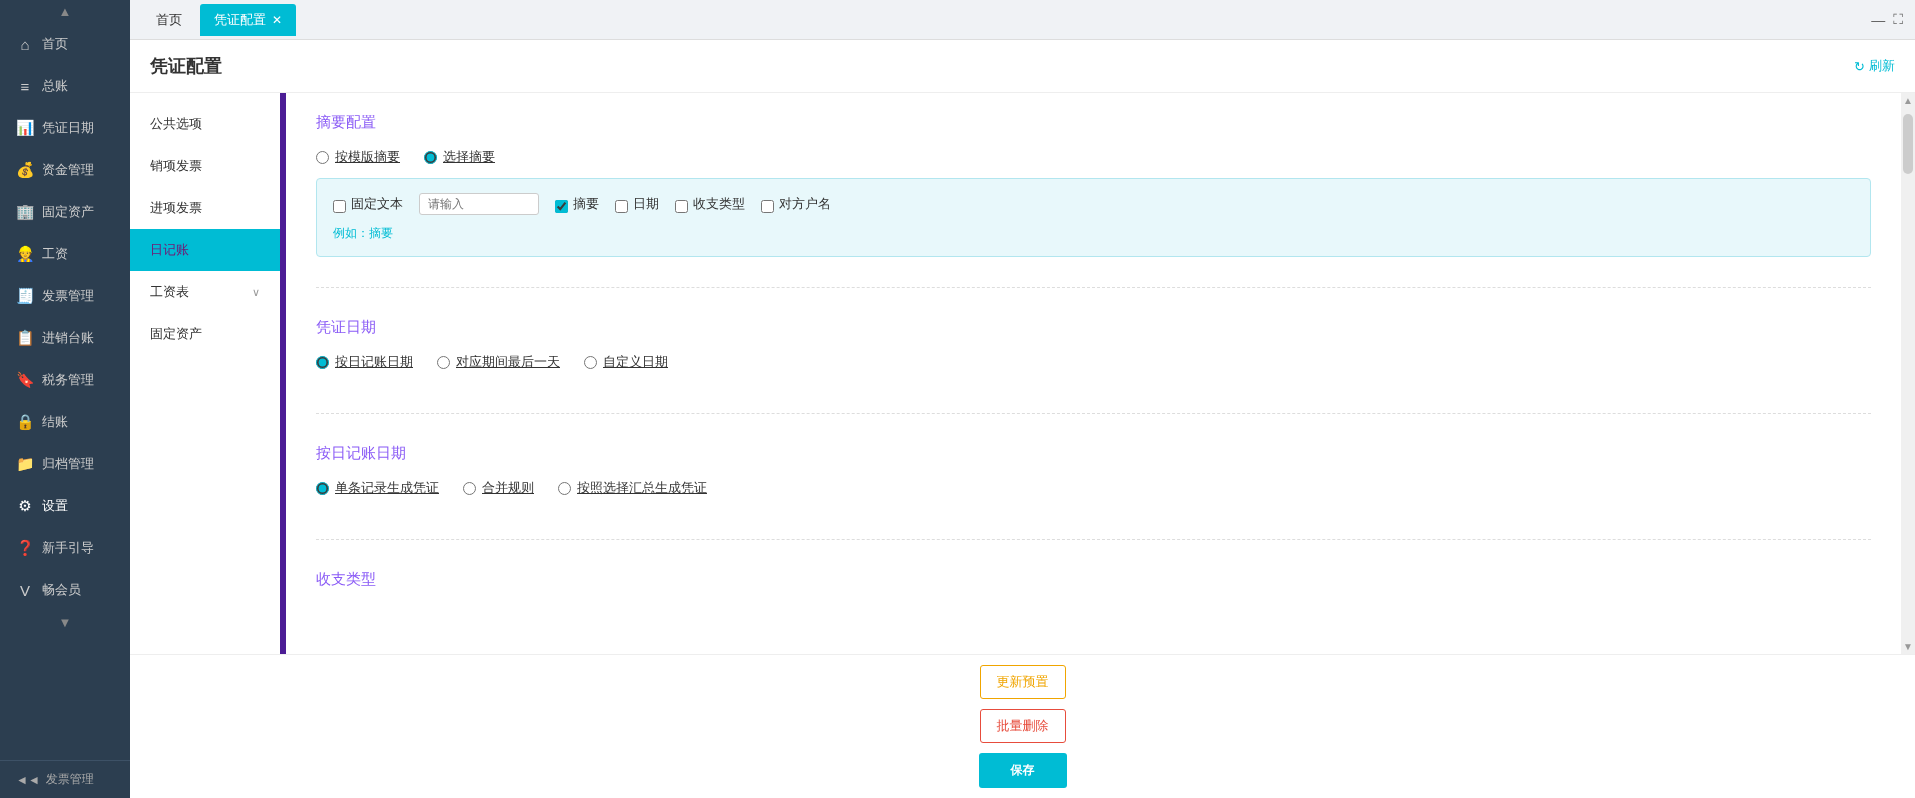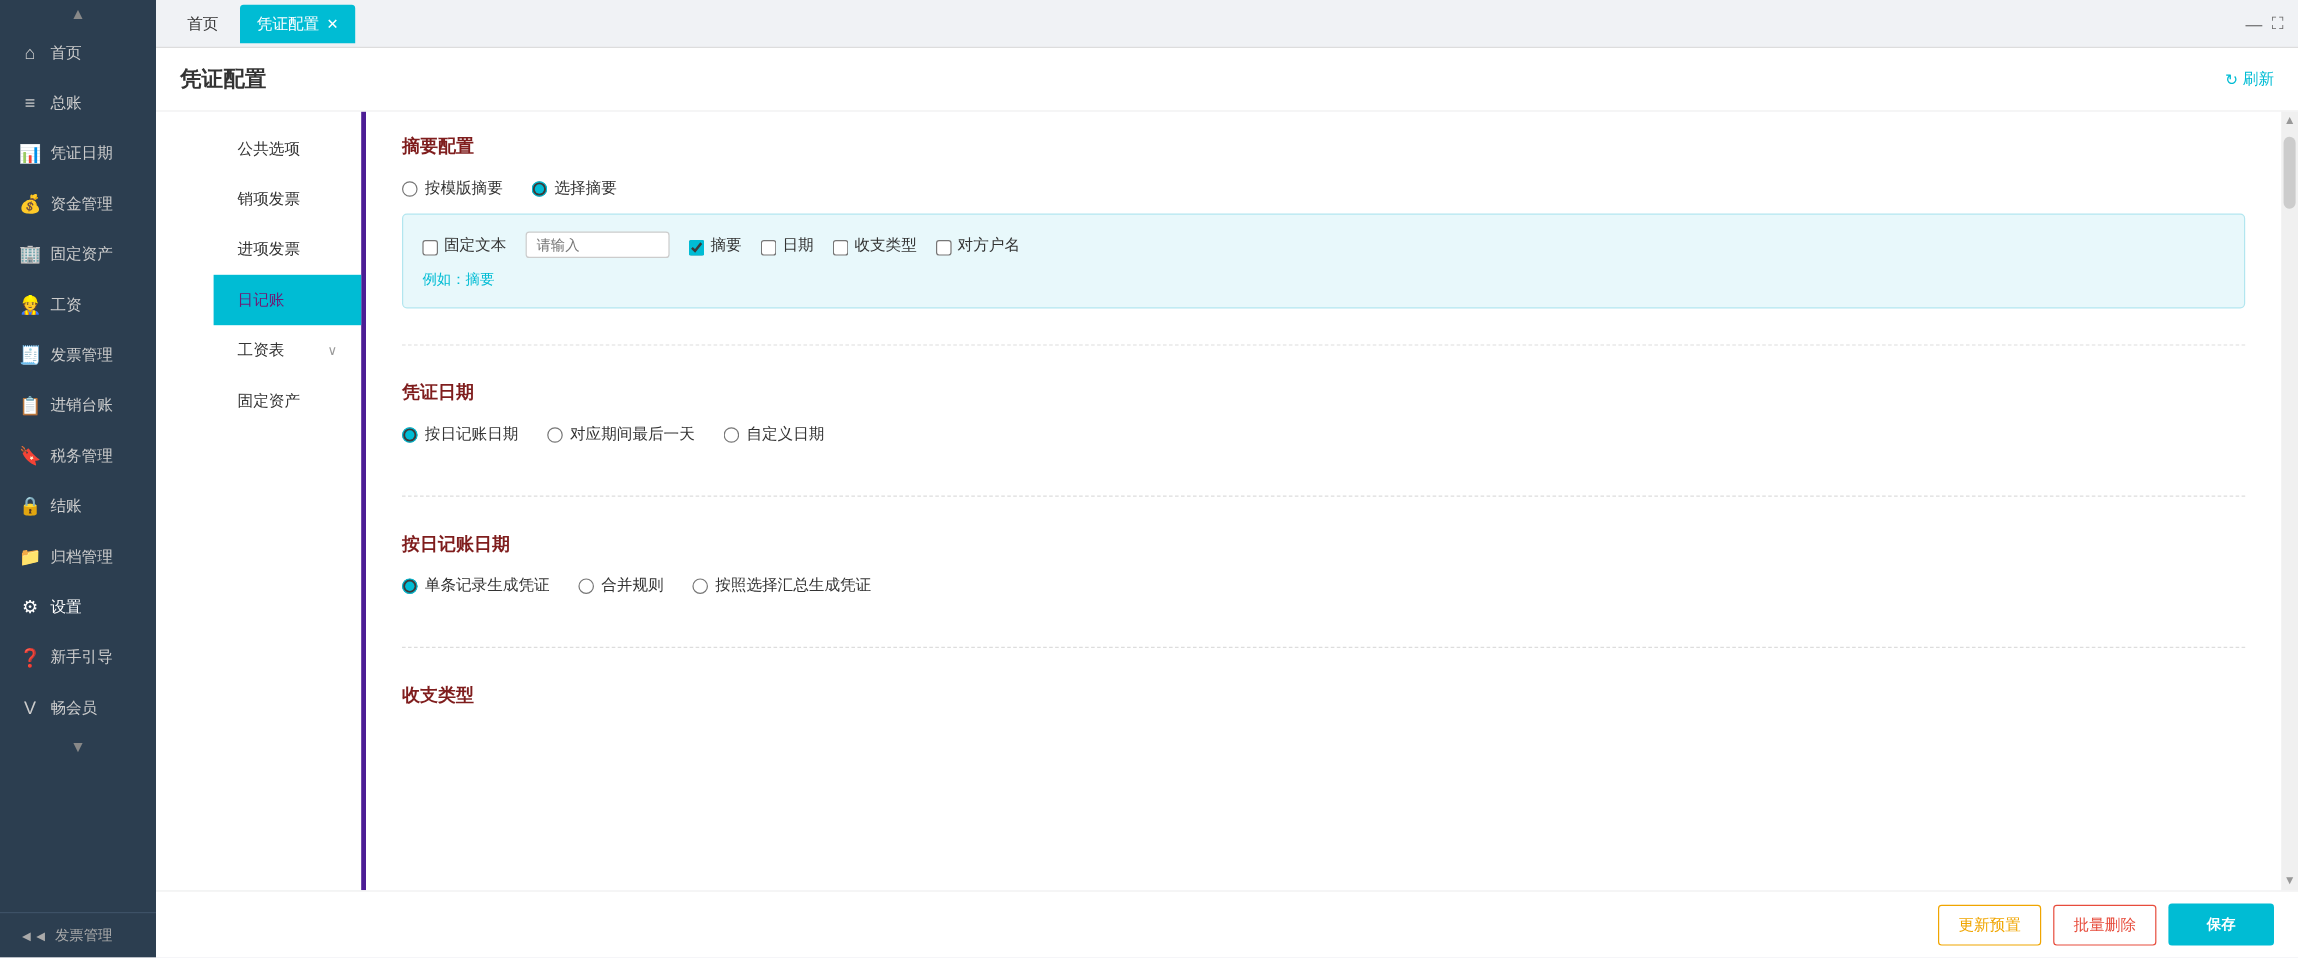--- a/index.html
+++ b/index.html
@@ -112,26 +112,25 @@
 
     
     .inner-layout {
       display: flex;
       flex: 1;
       overflow: hidden;
     }
 
     
     .left-nav {
-      width: 175px;
+      width: 156px;
       background: #fff;
-      border-right: 4px solid #4c1d95;
+      border-right: 6px solid #4c1d95;
       padding-top: 10px;
       flex-shrink: 0;
-      padding-left: 48px;
     }
     .left-nav-item {
       padding: 12px 20px;
       color: #333;
       cursor: pointer;
       font-size: 13px;
       display: flex;
       align-items: center;
       justify-content: space-between;
     }
@@ -149,39 +148,40 @@
 
     
     .section {
       margin-bottom: 30px;
       padding-bottom: 30px;
       border-bottom: 1px dashed #ddd;
     }
     .section:last-child { border-bottom: none; }
     .section-title {
       font-size: 15px;
-      font-weight: bold;
-      color: #7f1d1d;
+      font-weight: normal;
+      color: #8b5cf6;
       margin-bottom: 16px;
     }
 
     
     .radio-group {
       display: flex;
       align-items: center;
       gap: 24px;
       margin-bottom: 12px;
     }
     .radio-label {
       display: flex;
       align-items: center;
       gap: 6px;
       cursor: pointer;
       font-size: 13px;
       color: #333;
+      text-decoration: underline;
     }
     .radio-input { accent-color: #00bcd4; cursor: pointer; }
     .checkbox-input { accent-color: #00bcd4; cursor: pointer; }
 
     
     .summary-config-box {
       background: #e8f8fb;
       border: 1px solid #b2e6ef;
       border-radius: 4px;
       padding: 14px 16px;
@@ -215,20 +215,21 @@
 
     
     .bottom-bar {
       background: #fff;
       border-top: 1px solid #eee;
       padding: 10px 20px;
       display: flex;
       align-items: center;
       justify-content: flex-end;
       gap: 10px;
+      flex-direction: column;
     }
     .btn-update-preview {
       border: 1px solid #f0a500;
       color: #f0a500;
       background: #fff;
       padding: 7px 16px;
       border-radius: 3px;
       cursor: pointer;
       font-size: 13px;
     }

